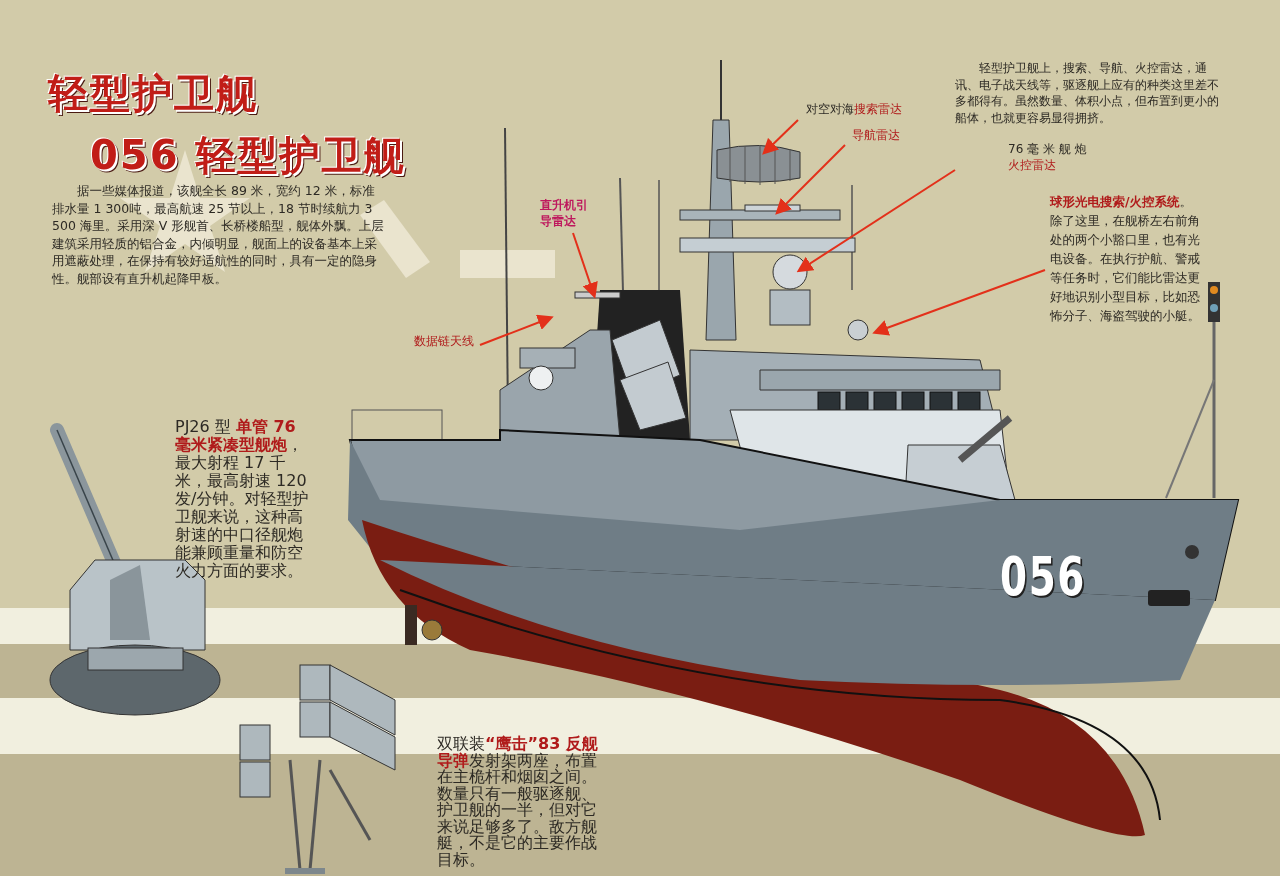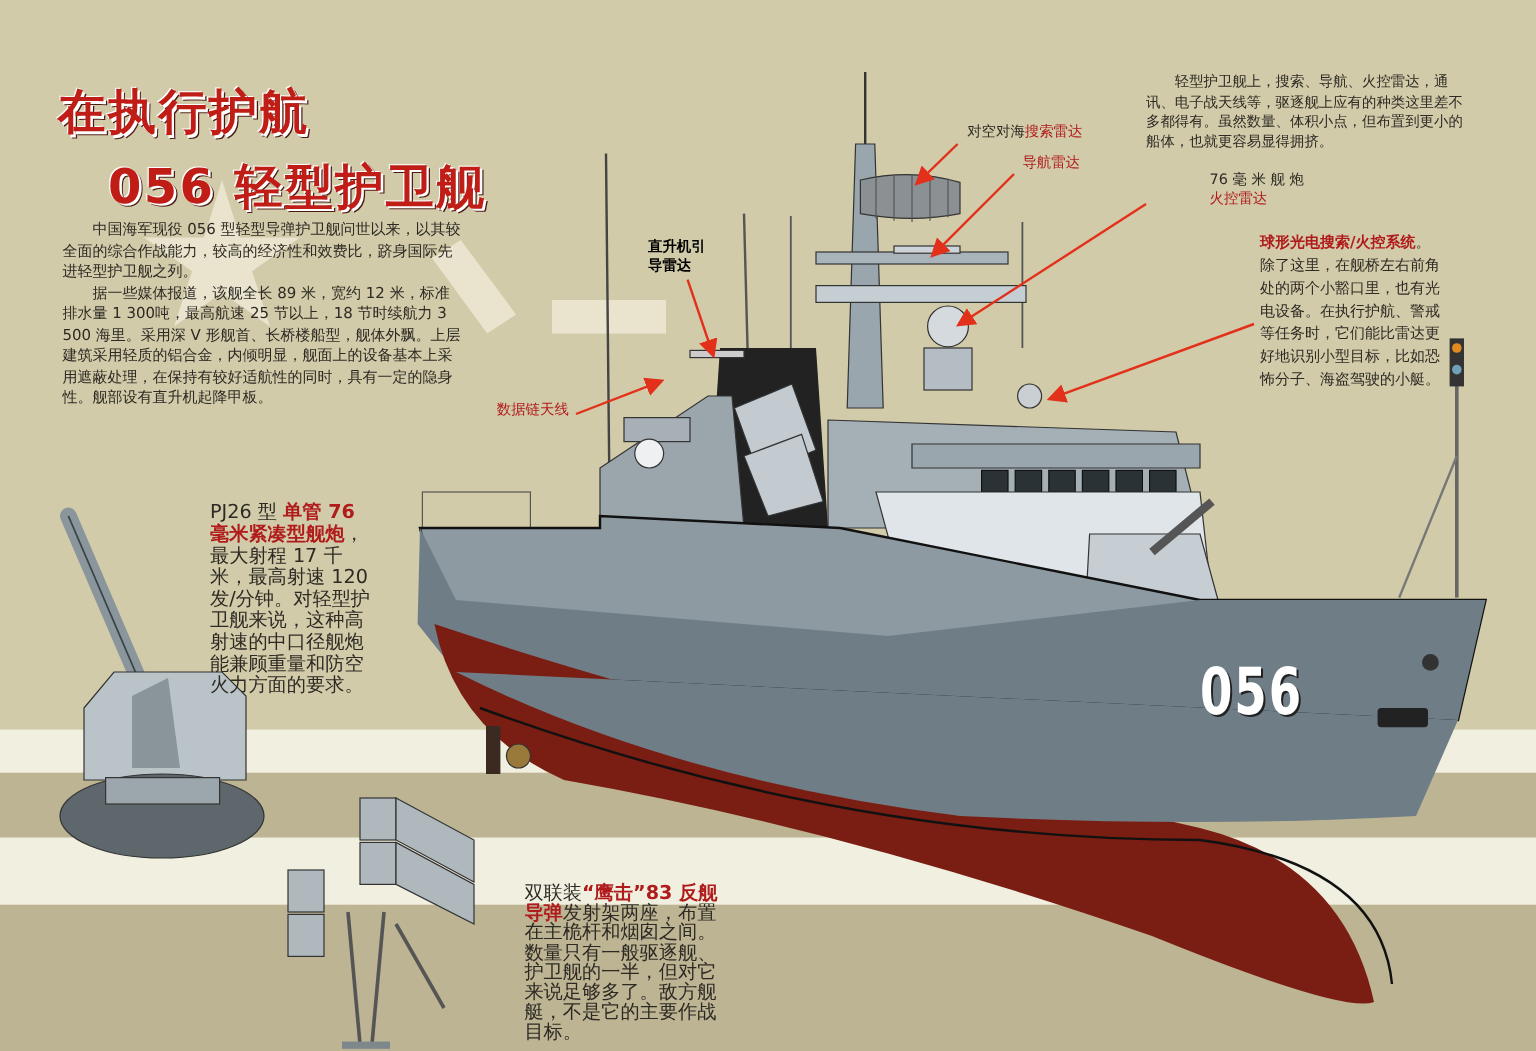--- a/index.html
+++ b/index.html
@@ -36,25 +36,24 @@
 <div class="band tan" style="top:644px;height:54px;"></div>
 <div class="band light" style="top:698px;height:56px;"></div>
 <div class="band tan" style="top:754px;height:122px;"></div>
 
 <svg width="1280" height="876" style="pointer-events:none">
   <polygon points="185,150 200,198 250,198 210,226 225,272 185,244 145,272 160,226 120,198 170,198" fill="#ece7d2" opacity="0.9"></polygon>
   <polygon points="360,215 384,200 430,262 406,278" fill="#ece7d2" opacity="0.9"></polygon>
   <rect x="460" y="250" width="95" height="28" fill="#ece7d2" opacity="0.9"></rect>
 </svg>
 
-<div class="title l1">在执行护航</div>
+<div class="title l1">轻型护卫舰</div>
 <div class="title l2">056 轻型护卫舰</div>
 
 <div class="para" style="left:52px;top:182px;width:335px;">
-  <p>中国海军现役 056 型轻型导弹护卫舰问世以来，以其较全面的综合作战能力，较高的经济性和效费比，跻身国际先进轻型护卫舰之列。</p>
   <p>据一些媒体报道，该舰全长 89 米，宽约 12 米，标准排水量 1 300吨，最高航速 25 节以上，18 节时续航力 3 500 海里。采用深 V 形舰首、长桥楼船型，舰体外飘。上层建筑采用轻质的铝合金，内倾明显，舰面上的设备基本上采用遮蔽处理，在保持有较好适航性的同时，具有一定的隐身性。舰部设有直升机起降甲板。</p>
 </div>
 
 <svg width="1280" height="876">
 
   <line x1="505" y1="128" x2="508" y2="420" stroke="#444" stroke-width="2"></line>
   <line x1="620" y1="178" x2="624" y2="330" stroke="#555" stroke-width="2"></line>
   <line x1="659" y1="180" x2="659" y2="290" stroke="#555" stroke-width="1.5"></line>
   <line x1="721" y1="60" x2="721" y2="120" stroke="#333" stroke-width="2"></line>
   <line x1="852" y1="185" x2="852" y2="290" stroke="#555" stroke-width="1.5"></line>
@@ -177,21 +176,21 @@
 <div class="label" style="left:806px;top:101px;">
   <span>对空对海</span><span class="red">搜索雷达</span>
 </div>
 <div class="label" style="left:852px;top:127px;">
   <span class="red">导航雷达</span>
 </div>
 <div class="label" style="left:972px;top:141px;margin-left:36px;">
   <div>76 毫 米 舰 炮</div>
   <div class="red">火控雷达</div>
 </div>
-<div class="label" style="left:540px;top:197px;color:#000000;font-weight:bold;">
+<div class="label" style="left:540px;top:197px;color:#be185d;font-weight:bold;">
   <div>直升机引</div>
   <div>导雷达</div>
 </div>
 <div class="label" style="left:414px;top:333px;color:#b01b1b;font-weight:normal;">
   <span>数据链天线</span>
 </div>
 
 <svg width="1280" height="876" style="pointer-events:none">
   <defs>
     <marker id="ah" markerWidth="8" markerHeight="8" refX="6" refY="4" orient="auto">

